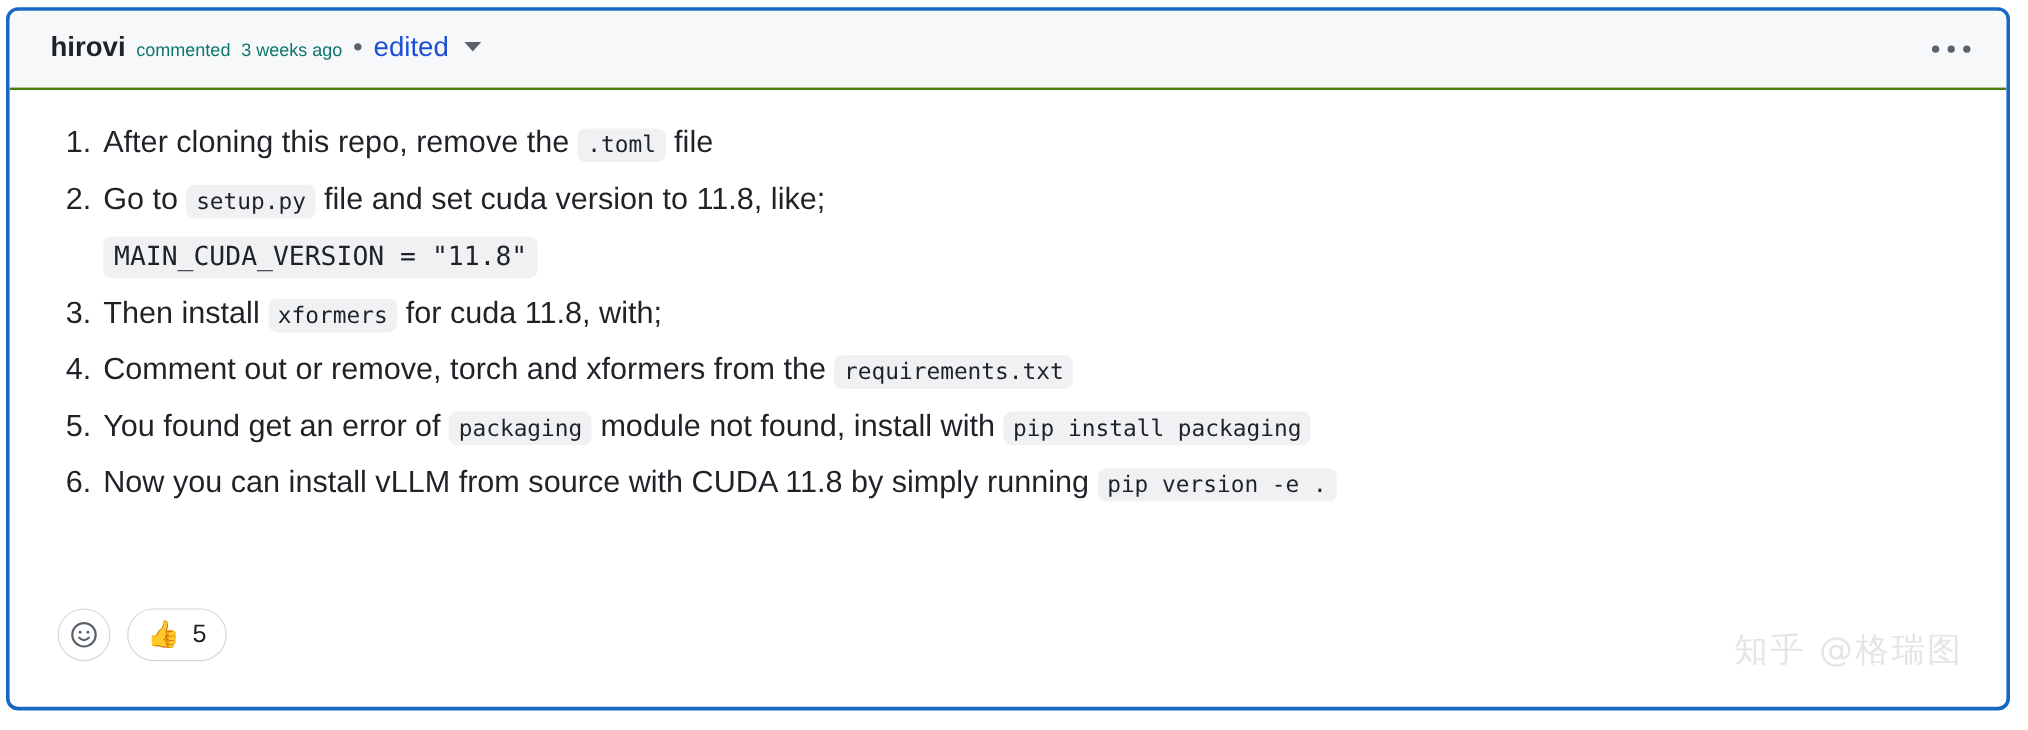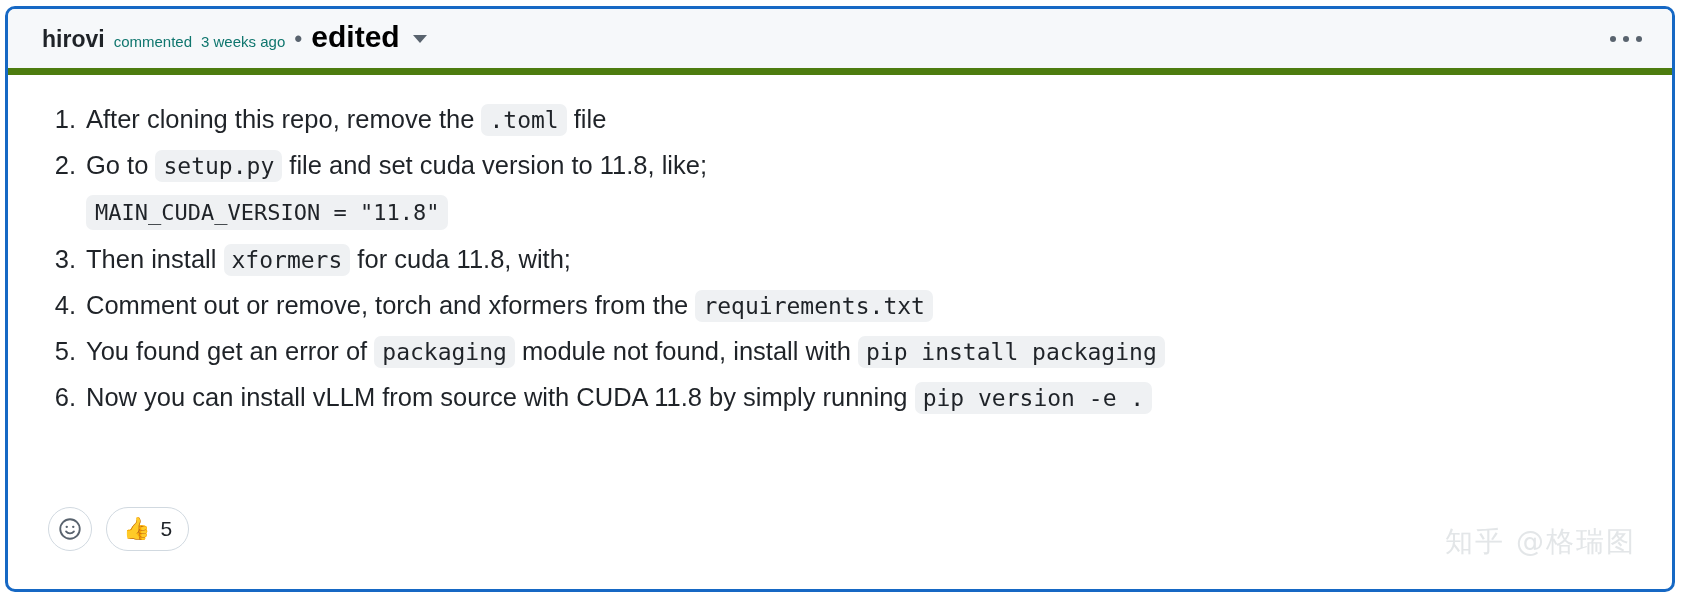--- a/index.html
+++ b/index.html
@@ -34,21 +34,21 @@
     border: 3px solid #1668c4;
     border-radius: 10px;
     background: #ffffff;
     overflow: hidden;
   }
 
   .comment-header {
     height: 66px;
     box-sizing: border-box;
     background: #f6f8fa;
-    border-bottom: 7px solid #4d7c0f;
+    border-bottom: 2px solid #4d7c0f;
     display: flex;
     align-items: center;
     padding: 0 26px 4px 34px;
     position: relative;
   }
 
   .header-left {
     display: flex;
     align-items: baseline;
     gap: 0;
@@ -69,23 +69,22 @@
     margin-left: 9px;
   }
 
   .dot-sep {
     color: #59636e;
     font-size: 23px;
     margin: 0 9px;
   }
 
   .edited {
-    color: #000000;
-    font-size: 30px;
-    font-weight: bold;
+    color: #1d4ed8;
+    font-size: 23px;
   }
 
   .caret {
     display: inline-block;
     margin-left: 13px;
     width: 0;
     height: 0;
     border-left: 7px solid transparent;
     border-right: 7px solid transparent;
     border-top: 8px solid #59636e;
@@ -151,21 +150,21 @@
     white-space: nowrap;
     line-height: 44px;
     padding-bottom: 2px;
   }
 
   code.chip {
     font-family: "DejaVu Sans Mono", "Liberation Mono", monospace;
     background: #eff1f3;
     border-radius: 7px;
     padding: 3px 8px;
-    font-size: 23px;
+    font-size: 19px;
     color: #1f2328;
     white-space: pre;
   }
 
   code.chip-block {
     font-family: "DejaVu Sans Mono", "Liberation Mono", monospace;
     background: #eff1f3;
     border-radius: 7px;
     padding: 5px 9px;
     font-size: 22px;

